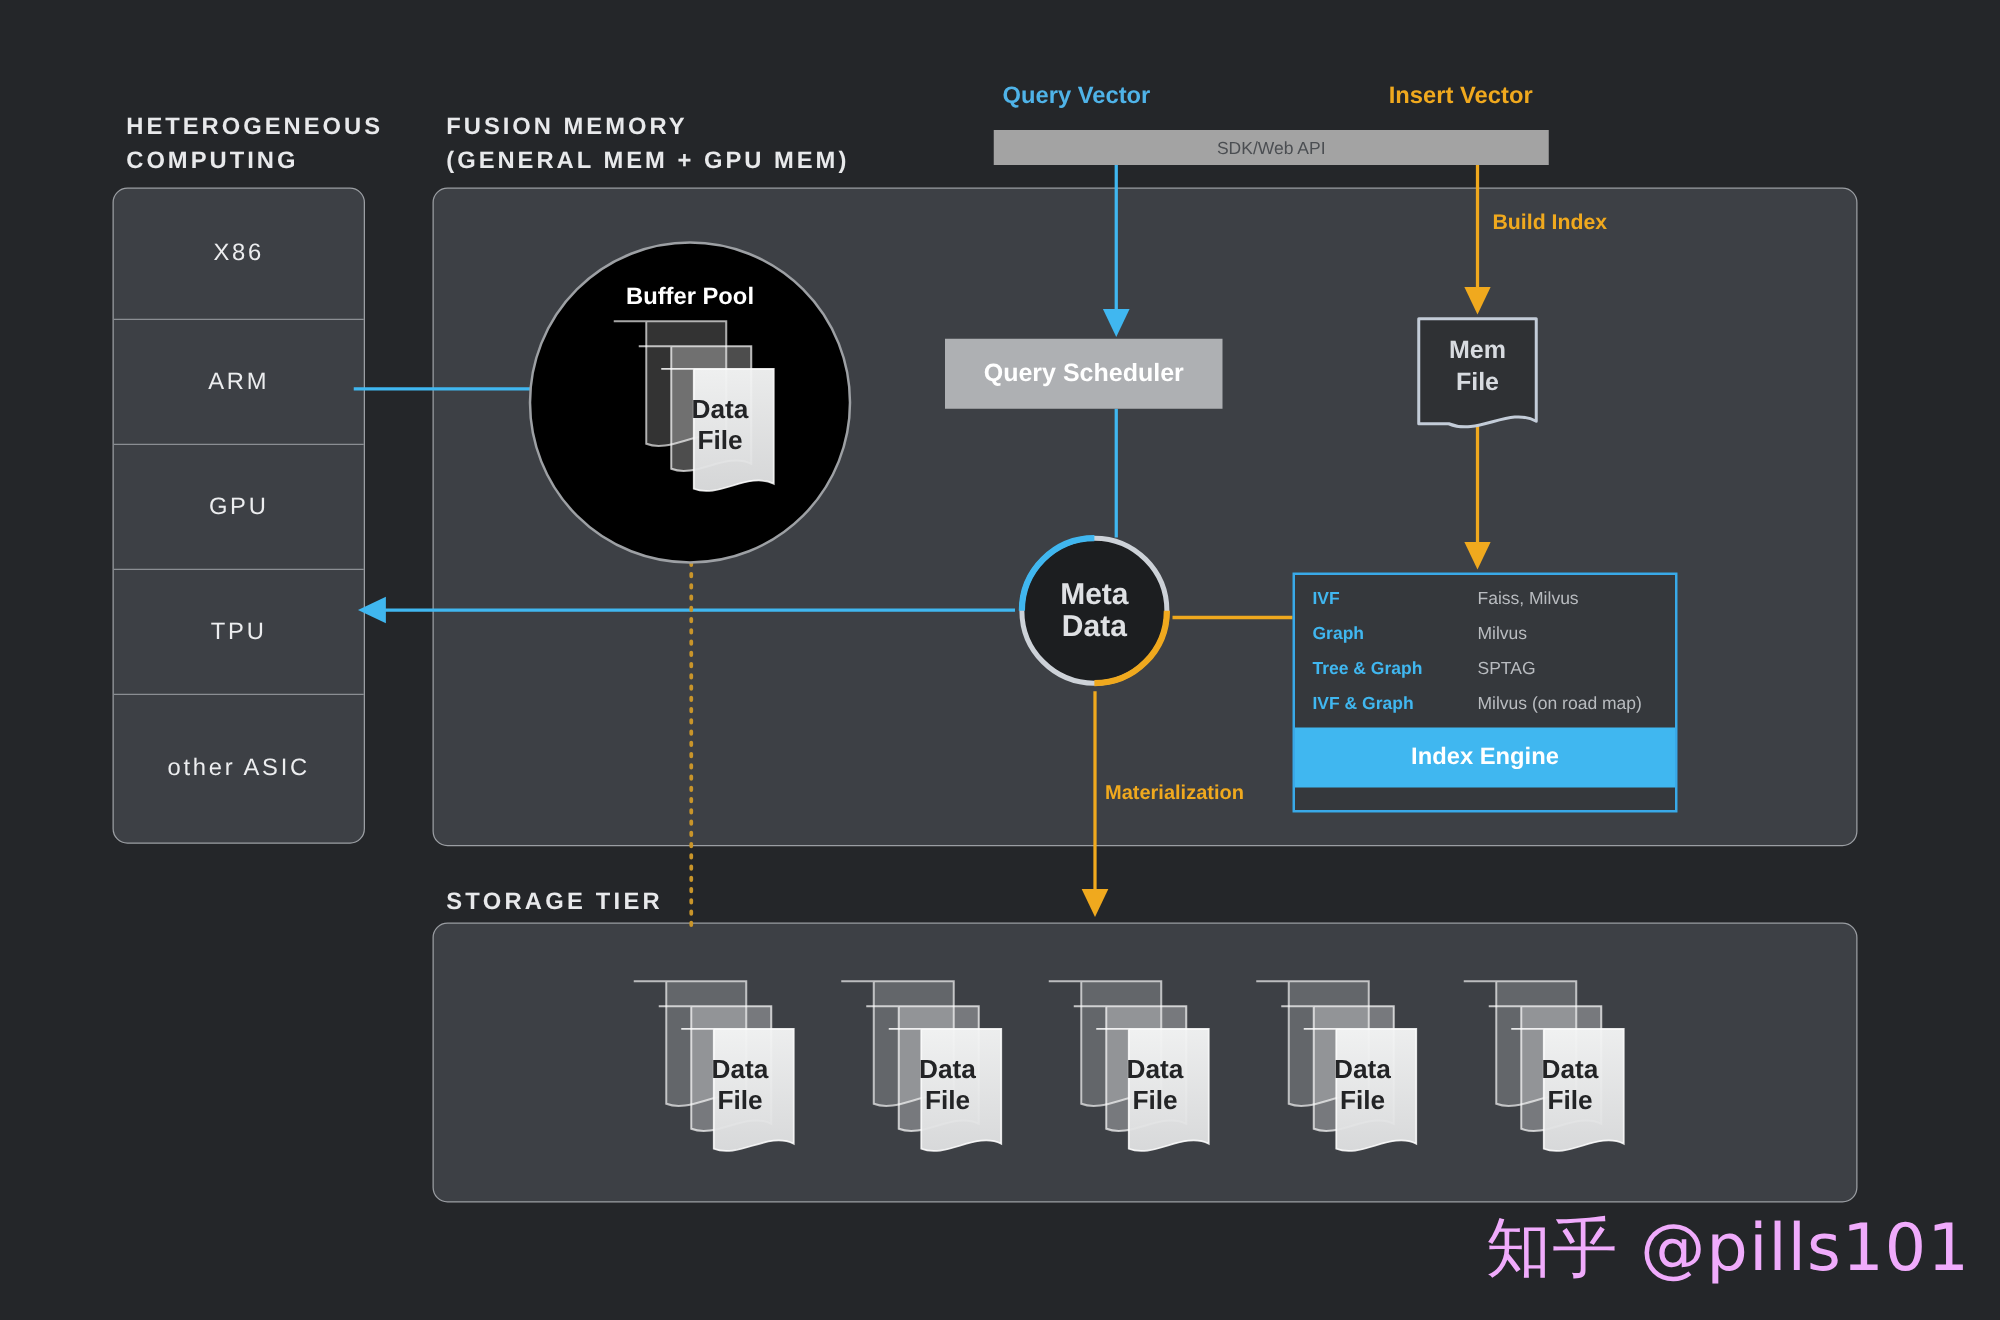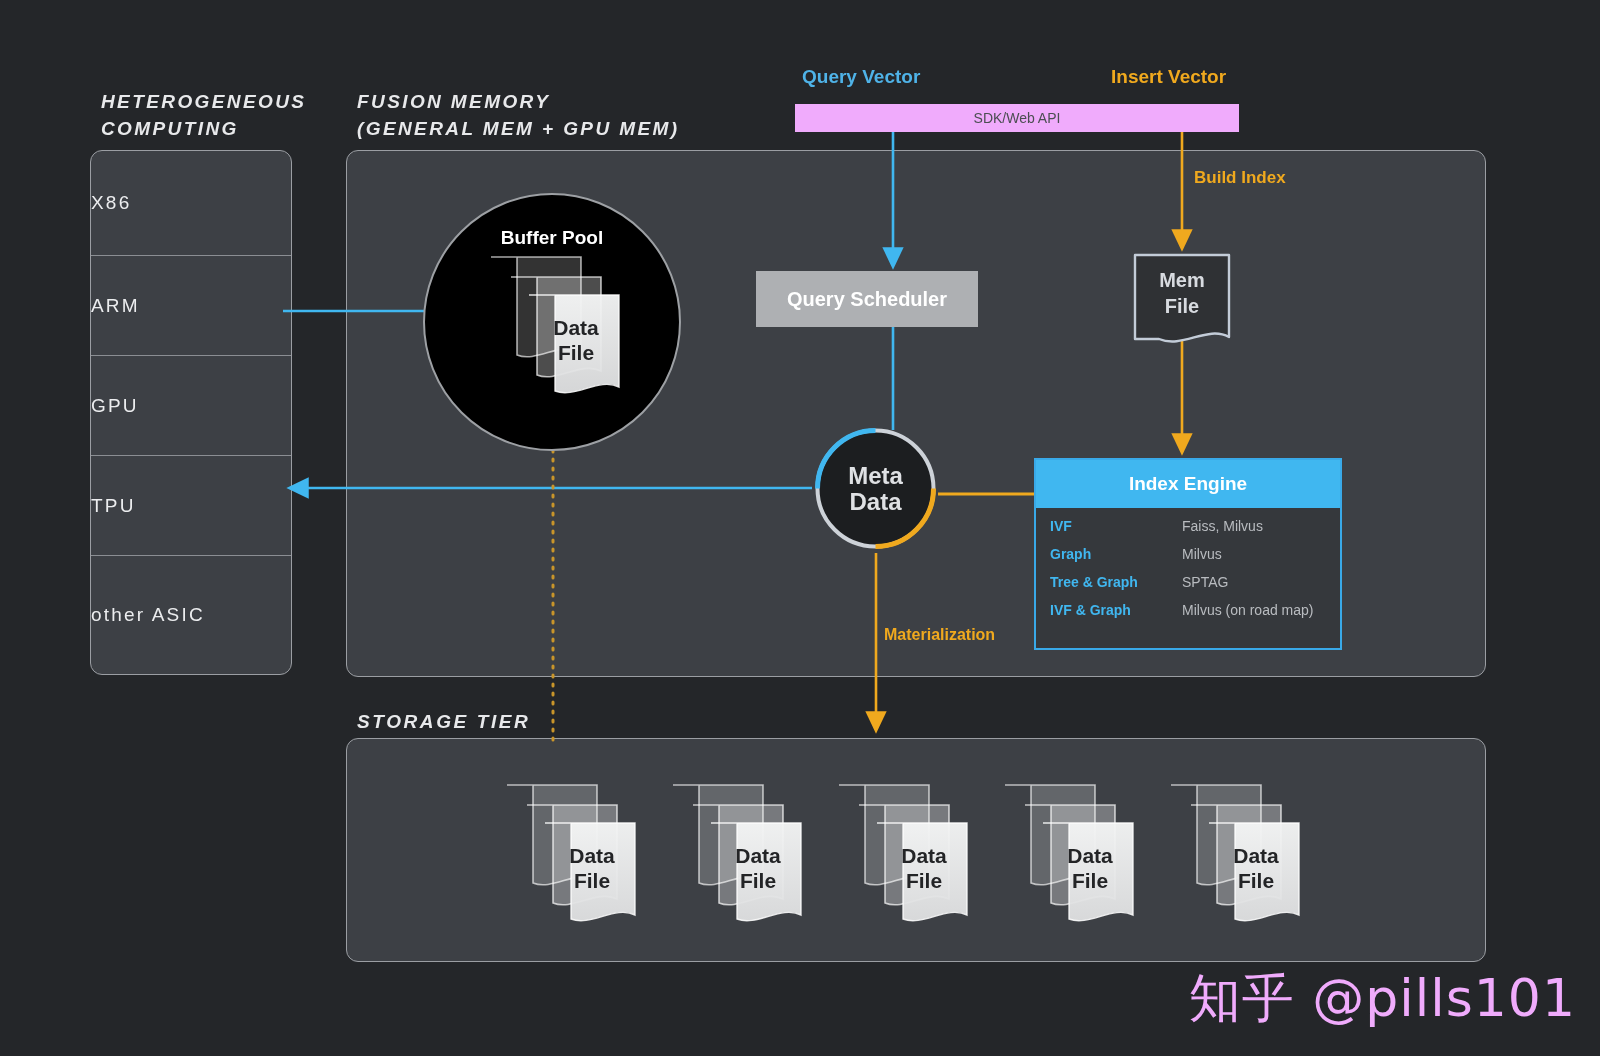--- a/index.html
+++ b/index.html
@@ -23,21 +23,20 @@
   }
   
   .section-title {
     position: absolute;
     color: #e8e9eb;
     font-size: 19px;
     font-weight: 700;
     letter-spacing: 2.4px;
     line-height: 27px;
     white-space: pre-line;
-    font-style: italic;
   }
   #hetero-title { left: 101px; top: 88px; }
   #fusion-title { left: 357px; top: 88px; }
   #storage-title { left: 357px; top: 708px; letter-spacing: 2.6px; }
 
   
   .panel {
     position: absolute;
     background: #3d4045;
     border: 1.5px solid #9b9ea3;
@@ -49,34 +48,34 @@
   #storage-panel { left: 346px; top: 738px; width: 1140px; height: 224px; }
 
   
   .hw-row {
     position: absolute;
     left: 0;
     width: 100%;
     box-sizing: border-box;
     display: flex;
     align-items: center;
-    justify-content: flex-start;
+    justify-content: center;
     color: #ecedef;
     font-size: 19px;
     letter-spacing: 2.2px;
     border-bottom: 1px solid #8b8e93;
   }
   .hw-row:last-child { border-bottom: none; }
 
   
   #sdk-bar {
     position: absolute;
     left: 795px; top: 104px;
     width: 444px; height: 28px;
-    background: #f0abfc;
+    background: #a3a3a3;
     display: flex;
     align-items: center;
     justify-content: center;
     color: #4b4e52;
     font-size: 14px;
   }
   
   #query-vector-label {
     position: absolute;
     left: 802px; top: 66px;
@@ -362,41 +361,41 @@
 
   <div id="mem-file">
     <svg width="98" height="92" viewBox="0 0 98 92">
       <path d="M2,2 H96 V84 C74,72 50,96 26,86 L2,86 Z" fill="#2f3134" stroke="#c3ccd8" stroke-width="2.4" stroke-linejoin="round"></path>
     </svg>
     <div id="mem-file-label">Mem
 File</div>
   </div>
 
   <div id="index-engine">
-    <div id="index-engine-header">
-      <span>Index Engine</span>
-    </div>
     <div id="index-engine-rows">
       <div class="idx-row">
         <span class="idx-key">IVF</span>
         <span class="idx-val">Faiss, Milvus</span>
       </div>
       <div class="idx-row">
         <span class="idx-key">Graph</span>
         <span class="idx-val">Milvus</span>
       </div>
       <div class="idx-row">
         <span class="idx-key">Tree &amp; Graph</span>
         <span class="idx-val">SPTAG</span>
       </div>
       <div class="idx-row">
         <span class="idx-key">IVF &amp; Graph</span>
         <span class="idx-val">Milvus (on road map)</span>
       </div>
     </div>
+    <div id="index-engine-header">
+      <span>Index Engine</span>
+    </div>
   </div>
 
   <div class="file-stack" style="left:505px; top:783px; width:132px; height:135px;">
     <svg width="132" height="135" viewBox="0 0 132 135">
       <path d="M2,2 H92 V96 C72,86 48,108 28,100 V2 Z" fill="#ffffff" fill-opacity="0.20" stroke="#ffffff" stroke-opacity="0.65" stroke-width="1.6"></path>
       <path d="M22,22 H112 V116 C92,106 68,128 48,120 V22 Z" fill="#ffffff" fill-opacity="0.30" stroke="#ffffff" stroke-opacity="0.7" stroke-width="1.6"></path>
       <path d="M40,40 H130 V132 C110,122 86,144 66,136 V40 Z" fill="url(#sheet-grad)" fill-opacity="0.96" stroke="#ffffff" stroke-opacity="0.85" stroke-width="1.4"></path>
     </svg>
     <div class="file-label" style="left:44px; top:60px; width:86px;">Data
 File</div>

